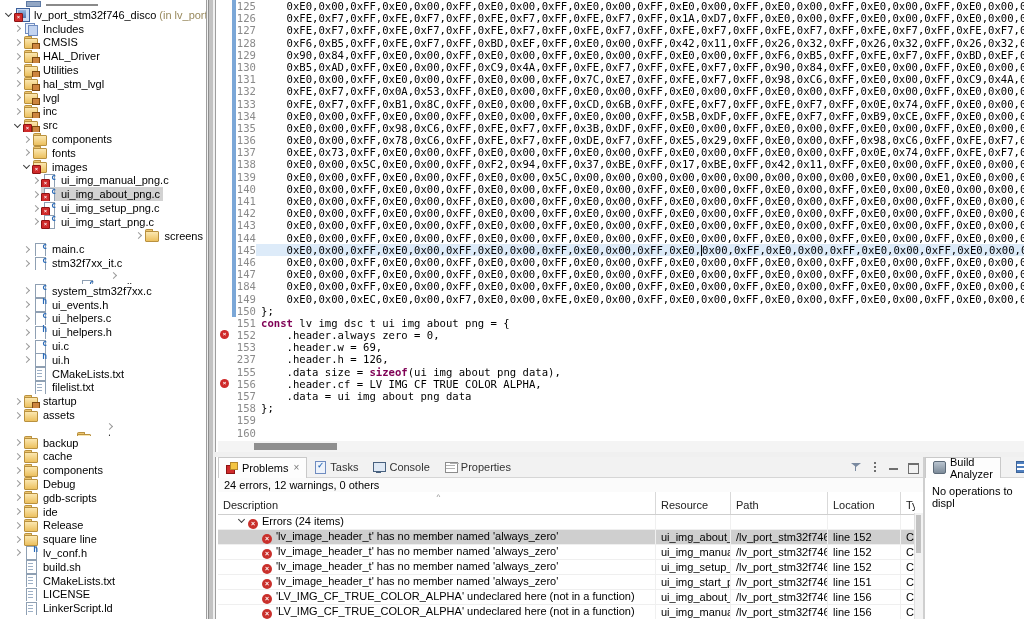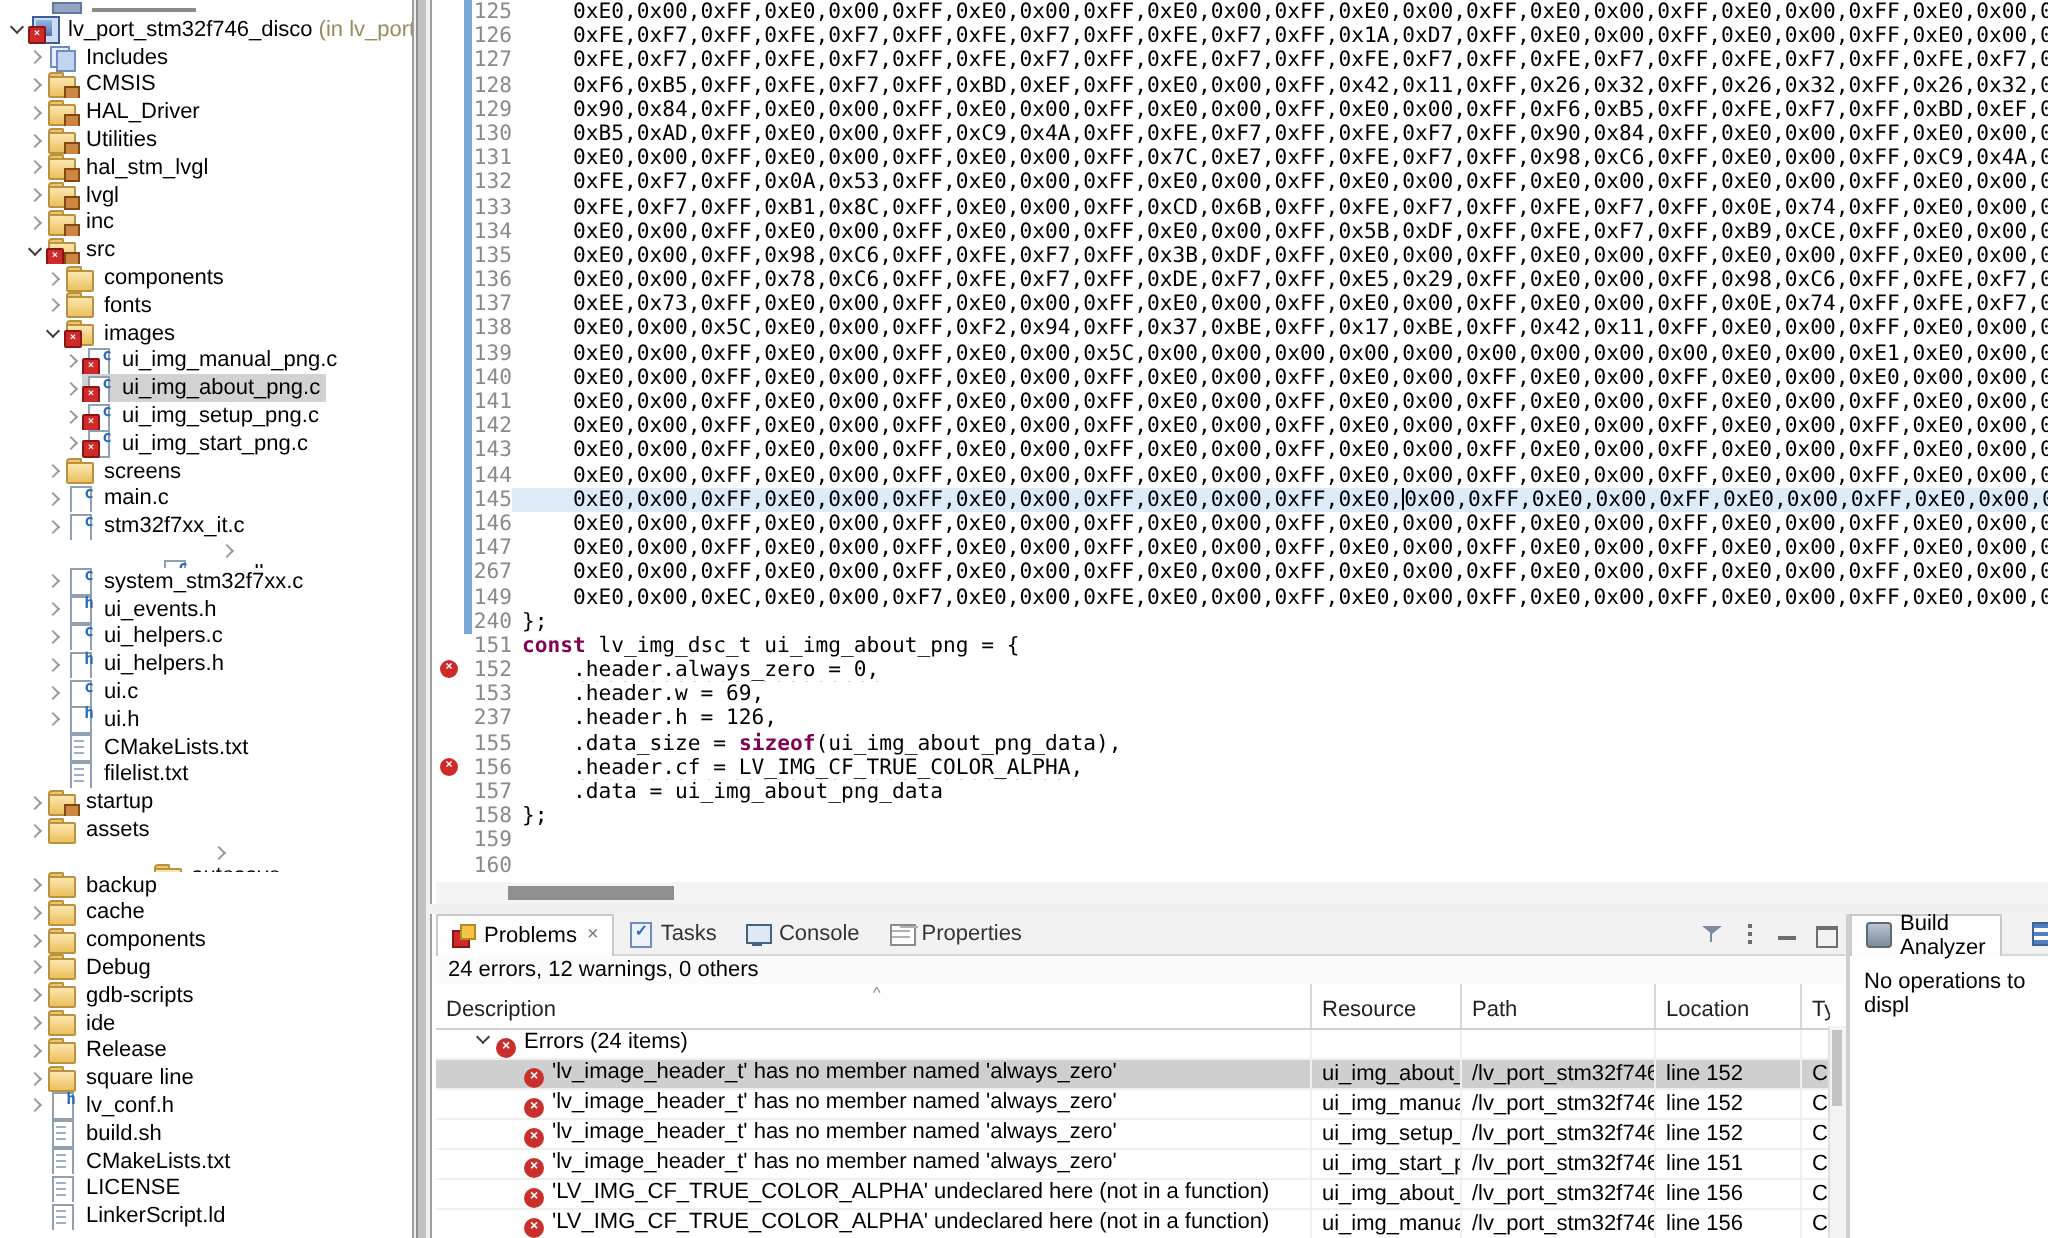--- a/index.html
+++ b/index.html
@@ -252,21 +252,21 @@
       </div>
       <div class="trow" style="padding-left: 31px;">
         <span class="arr c"></span>
         <span class="itemwrap">
           <span class="ticon i-file i-c">
             <i class="ovr">×</i>
           </span>
           <span class="tlabel">ui_img_start_png.c</span>
         </span>
       </div>
-      <div class="trow" style="padding-left: 22px;">
+      <div class="trow" style="padding-left: 22px; justify-content: flex-end;">
         <span class="arr c"></span>
         <span class="itemwrap">
           <span class="ticon i-folder"></span>
           <span class="tlabel">screens</span>
         </span>
       </div>
       <div class="trow" style="padding-left: 22px;">
         <span class="arr c"></span>
         <span class="itemwrap">
           <span class="ticon i-file i-c"></span>
@@ -480,23 +480,23 @@
     <div class="eline"><span class="an"></span><span class="qd on"></span><span class="ln">138</span><span class="code"><span>    0xE0,0x00,0x5C,0xE0,0x00,0xFF,0xF2,0x94,0xFF,0x37,0xBE,0xFF,0x17,0xBE,0xFF,0x42,0x11,0xFF,0xE0,0x00,0xFF,0xE0,0x00,0xFF,0xE0,0x00,0xFF,</span></span></div>
     <div class="eline"><span class="an"></span><span class="qd on"></span><span class="ln">139</span><span class="code"><span>    0xE0,0x00,0xFF,0xE0,0x00,0xFF,0xE0,0x00,0x5C,0x00,0x00,0x00,0x00,0x00,0x00,0x00,0x00,0x00,0xE0,0x00,0xE1,0xE0,0x00,0xFF,0xE0,0x00,0xFF,</span></span></div>
     <div class="eline"><span class="an"></span><span class="qd on"></span><span class="ln">140</span><span class="code"><span>    0xE0,0x00,0xFF,0xE0,0x00,0xFF,0xE0,0x00,0xFF,0xE0,0x00,0xFF,0xE0,0x00,0xFF,0xE0,0x00,0xFF,0xE0,0x00,0xE0,0x00,0x00,0x00,0x00,0x00,0x00,</span></span></div>
     <div class="eline"><span class="an"></span><span class="qd on"></span><span class="ln">141</span><span class="code"><span>    0xE0,0x00,0xFF,0xE0,0x00,0xFF,0xE0,0x00,0xFF,0xE0,0x00,0xFF,0xE0,0x00,0xFF,0xE0,0x00,0xFF,0xE0,0x00,0xFF,0xE0,0x00,0xFF,0xE0,0x00,0xFF,</span></span></div>
     <div class="eline"><span class="an"></span><span class="qd on"></span><span class="ln">142</span><span class="code"><span>    0xE0,0x00,0xFF,0xE0,0x00,0xFF,0xE0,0x00,0xFF,0xE0,0x00,0xFF,0xE0,0x00,0xFF,0xE0,0x00,0xFF,0xE0,0x00,0xFF,0xE0,0x00,0xFF,0xE0,0x00,0xFF,</span></span></div>
     <div class="eline"><span class="an"></span><span class="qd on"></span><span class="ln">143</span><span class="code"><span>    0xE0,0x00,0xFF,0xE0,0x00,0xFF,0xE0,0x00,0xFF,0xE0,0x00,0xFF,0xE0,0x00,0xFF,0xE0,0x00,0xFF,0xE0,0x00,0xFF,0xE0,0x00,0xFF,0xE0,0x00,0xFF,</span></span></div>
     <div class="eline"><span class="an"></span><span class="qd on"></span><span class="ln">144</span><span class="code"><span>    0xE0,0x00,0xFF,0xE0,0x00,0xFF,0xE0,0x00,0xFF,0xE0,0x00,0xFF,0xE0,0x00,0xFF,0xE0,0x00,0xFF,0xE0,0x00,0xFF,0xE0,0x00,0xFF,0xE0,0x00,0xFF,</span></span></div>
     <div class="eline"><span class="an"></span><span class="qd on"></span><span class="ln">145</span><span class="code cur"><span>    0xE0,0x00,0xFF,0xE0,0x00,0xFF,0xE0,0x00,0xFF,0xE0,0x00,0xFF,0xE0,</span><span class="caret"></span><span>0x00,0xFF,0xE0,0x00,0xFF,0xE0,0x00,0xFF,0xE0,0x00,0xFF,0xE0,0x00,0xFF,</span></span></div>
     <div class="eline"><span class="an"></span><span class="qd on"></span><span class="ln">146</span><span class="code"><span>    0xE0,0x00,0xFF,0xE0,0x00,0xFF,0xE0,0x00,0xFF,0xE0,0x00,0xFF,0xE0,0x00,0xFF,0xE0,0x00,0xFF,0xE0,0x00,0xFF,0xE0,0x00,0xFF,0xE0,0x00,0xFF,</span></span></div>
     <div class="eline"><span class="an"></span><span class="qd on"></span><span class="ln">147</span><span class="code"><span>    0xE0,0x00,0xFF,0xE0,0x00,0xFF,0xE0,0x00,0xFF,0xE0,0x00,0xFF,0xE0,0x00,0xFF,0xE0,0x00,0xFF,0xE0,0x00,0xFF,0xE0,0x00,0xFF,0xE0,0x00,0xFF,</span></span></div>
-    <div class="eline"><span class="an"></span><span class="qd on"></span><span class="ln">267</span><span class="code"><span>    0xE0,0x00,0xFF,0xE0,0x00,0xFF,0xE0,0x00,0xFF,0xE0,0x00,0xFF,0xE0,0x00,0xFF,0xE0,0x00,0xFF,0xE0,0x00,0xFF,0xE0,0x00,0xFF,0xE0,0x00,0xFF,</span></span></div>
+    <div class="eline"><span class="an"></span><span class="qd on"></span><span class="ln">184</span><span class="code"><span>    0xE0,0x00,0xFF,0xE0,0x00,0xFF,0xE0,0x00,0xFF,0xE0,0x00,0xFF,0xE0,0x00,0xFF,0xE0,0x00,0xFF,0xE0,0x00,0xFF,0xE0,0x00,0xFF,0xE0,0x00,0xFF,</span></span></div>
     <div class="eline"><span class="an"></span><span class="qd on"></span><span class="ln">149</span><span class="code"><span>    0xE0,0x00,0xEC,0xE0,0x00,0xF7,0xE0,0x00,0xFE,0xE0,0x00,0xFF,0xE0,0x00,0xFF,0xE0,0x00,0xFF,0xE0,0x00,0xFF,0xE0,0x00,0xFF,0xE0,0x00,0xFF,</span></span></div>
-    <div class="eline"><span class="an"></span><span class="qd on"></span><span class="ln">240</span><span class="code"><span>};</span></span></div>
+    <div class="eline"><span class="an"></span><span class="qd on"></span><span class="ln">150</span><span class="code"><span>};</span></span></div>
     <div class="eline"><span class="an"></span><span class="qd"></span><span class="ln">151</span><span class="code"><span class="kw">const</span><span> lv_img_dsc_t ui_img_about_png = {</span></span></div>
     <div class="eline"><span class="an"><i class="lerr">×</i></span><span class="qd"></span><span class="ln">152</span><span class="code"><span>    </span><span class="err">.header.always_zero = 0,</span></span></div>
     <div class="eline"><span class="an"></span><span class="qd"></span><span class="ln">153</span><span class="code"><span>    .header.w = 69,</span></span></div>
     <div class="eline"><span class="an"></span><span class="qd"></span><span class="ln">237</span><span class="code"><span>    .header.h = 126,</span></span></div>
     <div class="eline"><span class="an"></span><span class="qd"></span><span class="ln">155</span><span class="code"><span>    .data_size = </span><span class="kw">sizeof</span><span>(ui_img_about_png_data),</span></span></div>
     <div class="eline"><span class="an"><i class="lerr">×</i></span><span class="qd"></span><span class="ln">156</span><span class="code"><span>    </span><span class="err">.header.cf = LV_IMG_CF_TRUE_COLOR_ALPHA,</span></span></div>
     <div class="eline"><span class="an"></span><span class="qd"></span><span class="ln">157</span><span class="code"><span>    .data = ui_img_about_png_data</span></span></div>
     <div class="eline"><span class="an"></span><span class="qd"></span><span class="ln">158</span><span class="code"><span>};</span></span></div>
     <div class="eline"><span class="an"></span><span class="qd"></span><span class="ln">159</span><span class="code"><span></span></span></div>
     <div class="eline"><span class="an"></span><span class="qd"></span><span class="ln">160</span><span class="code"><span></span></span></div>

